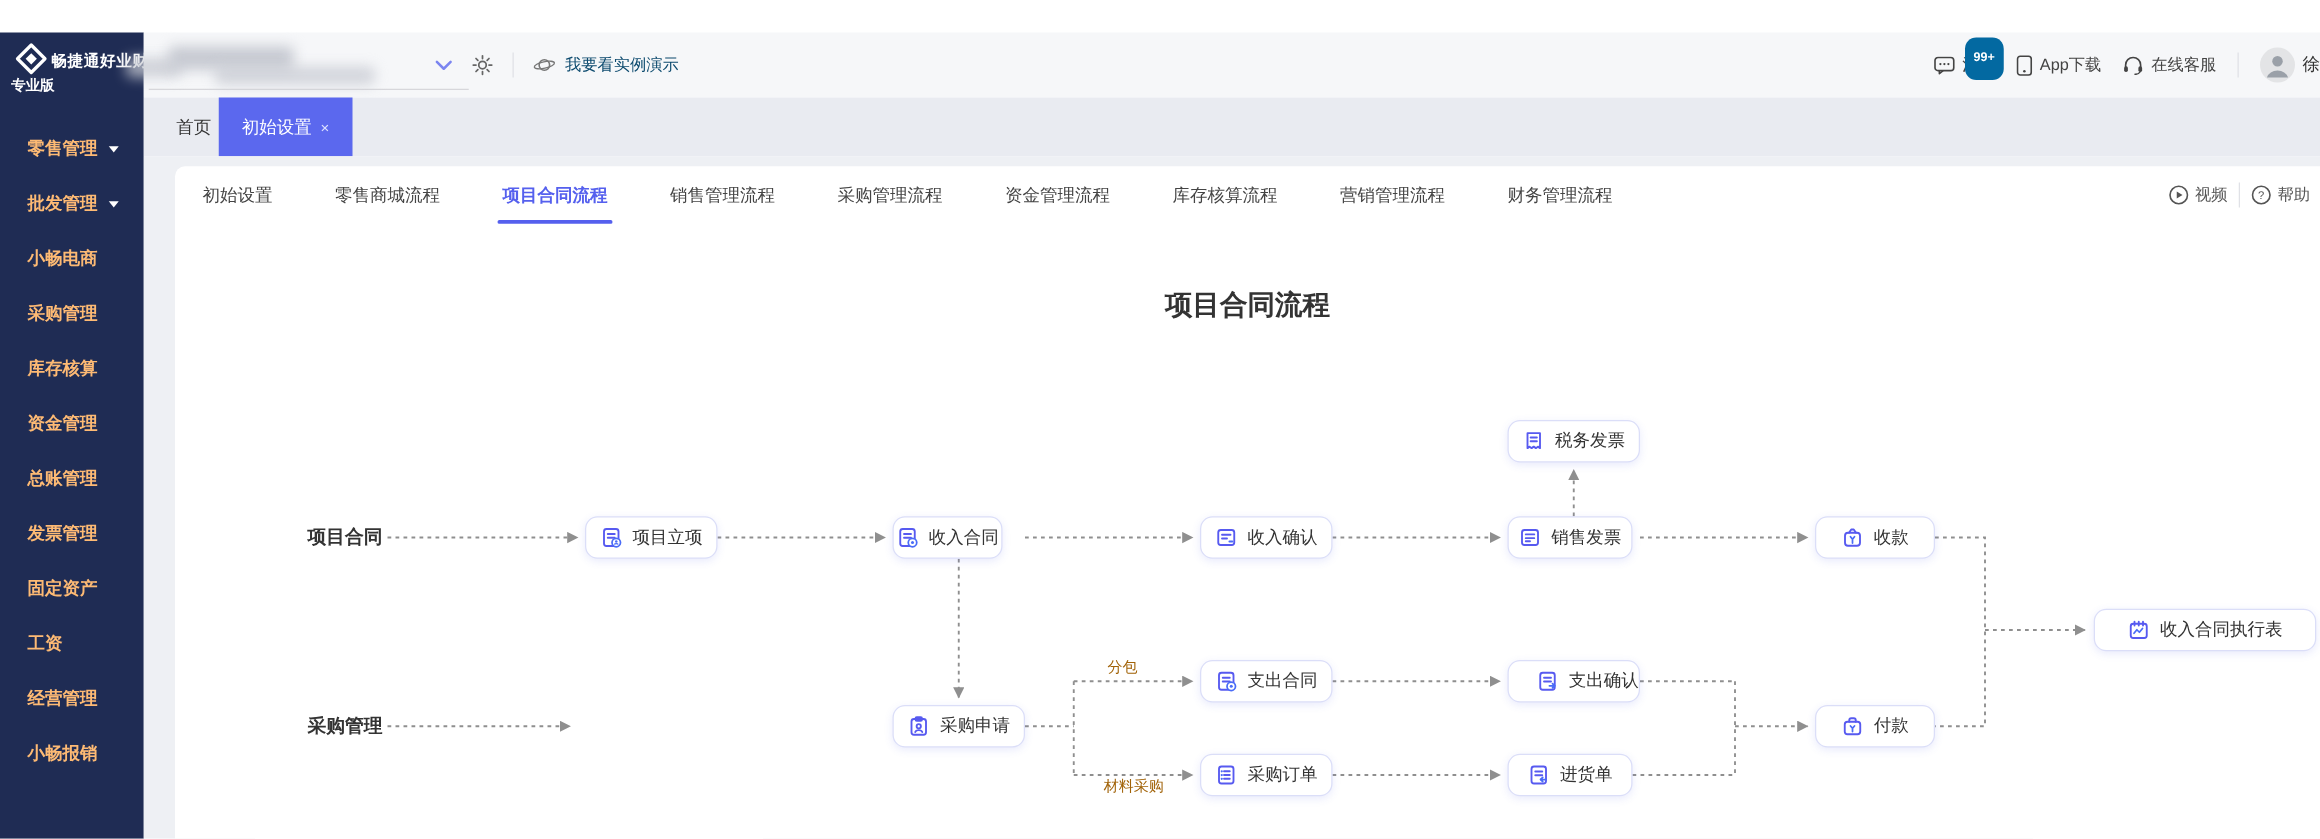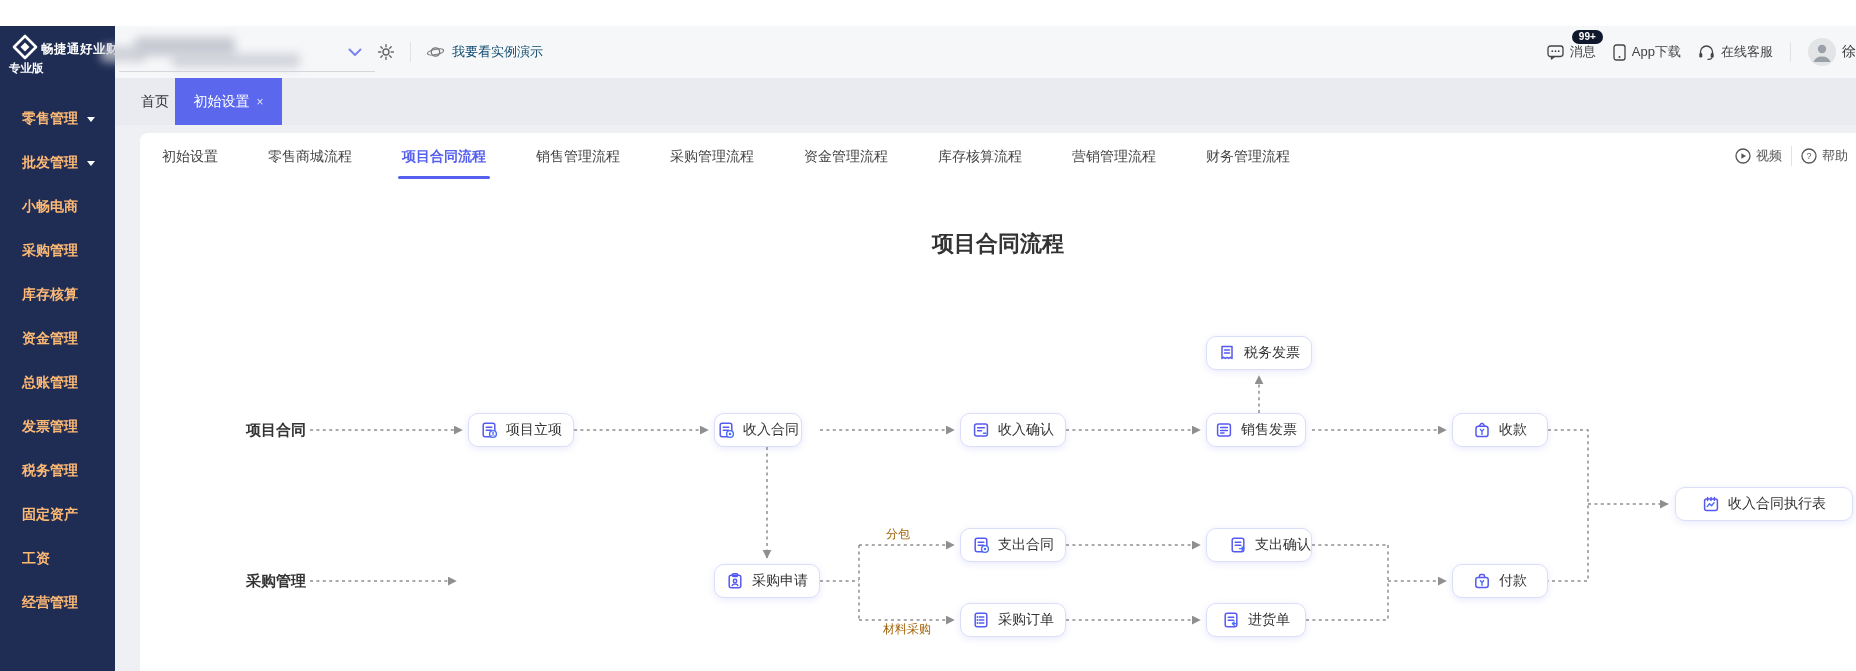--- a/index.html
+++ b/index.html
@@ -27,22 +27,22 @@
   .selector-underline{position:absolute;left:4px;top:45px;width:256px;border-bottom:1px solid #d7d7db;}
   .blur-blob{position:absolute;background:#c7cad2;filter:blur(5px);border-radius:4px;}
   .blob1{left:20px;top:11px;width:100px;height:19px;}
   .blob2{left:57px;top:27px;width:128px;height:15px;opacity:.75;}
   .blob3{left:-14px;top:20px;width:44px;height:16px;opacity:.8;}
   .appbar-left{position:absolute;left:233px;top:0;height:52px;display:flex;align-items:center;gap:15px;}
   .vdiv{width:1px;height:20px;background:#e0e1e6;}
   .demo{display:flex;align-items:center;gap:7px;color:#0c4a6e;font-size:13px;cursor:pointer;}
   .appbar-right{position:absolute;right:-14px;top:0;height:52px;display:flex;align-items:center;gap:17px;}
   .ab-item{display:flex;align-items:center;gap:6px;color:#444;font-size:13px;cursor:pointer;position:relative;white-space:nowrap;}
-  .badge{position:absolute;top:-13px;left:25px;background:#0f172a;color:#fff;font-size:10px;font-weight:700;
-         padding:1px 7px;border-radius:9px;line-height:12px;}
+  .badge{position:absolute;top:-13px;left:25px;background:#0369a1;color:#fff;font-size:10px;font-weight:700;
+         padding:11px 7px;border-radius:9px;line-height:12px;}
   .avatar{width:28px;height:28px;border-radius:50%;background:#e3e4e6;display:flex;align-items:center;justify-content:center;}
   .username{font-size:14px;color:#333;}
 
   
   .tabrow{position:absolute;left:115px;top:78px;width:1741px;height:47px;background:#e9ebf1;}
   .wtab-home{position:absolute;left:12px;top:0;height:47px;line-height:47px;padding:0 14px;font-size:14px;color:#333;cursor:pointer;}
   .wtab-active{position:absolute;left:60px;top:0;width:107px;height:47px;background:#5b68ee;color:#fff;
                display:flex;align-items:center;justify-content:center;gap:7px;font-size:14px;cursor:pointer;}
   .wtab-close{font-size:12px;color:#dfe3ff;cursor:pointer;}
 
@@ -86,24 +86,24 @@
   </div>
   <ul class="side-menu">
       <li>零售管理<span class="tri-down"></span></li>
       <li>批发管理<span class="tri-down"></span></li>
       <li>小畅电商</li>
       <li>采购管理</li>
       <li>库存核算</li>
       <li>资金管理</li>
       <li>总账管理</li>
       <li>发票管理</li>
-      <li>税务管理</li>
       <li>固定资产</li>
       <li>工资</li>
       <li>经营管理</li>
+      <li>小畅报销</li>
     </ul>
 </div>
 
 <div class="appbar">
   <div class="selector-underline"></div>
   <div class="blur-blob blob3"></div>
   <div class="blur-blob blob1"></div>
   <div class="blur-blob blob2"></div>
 
   <div class="appbar-left">

